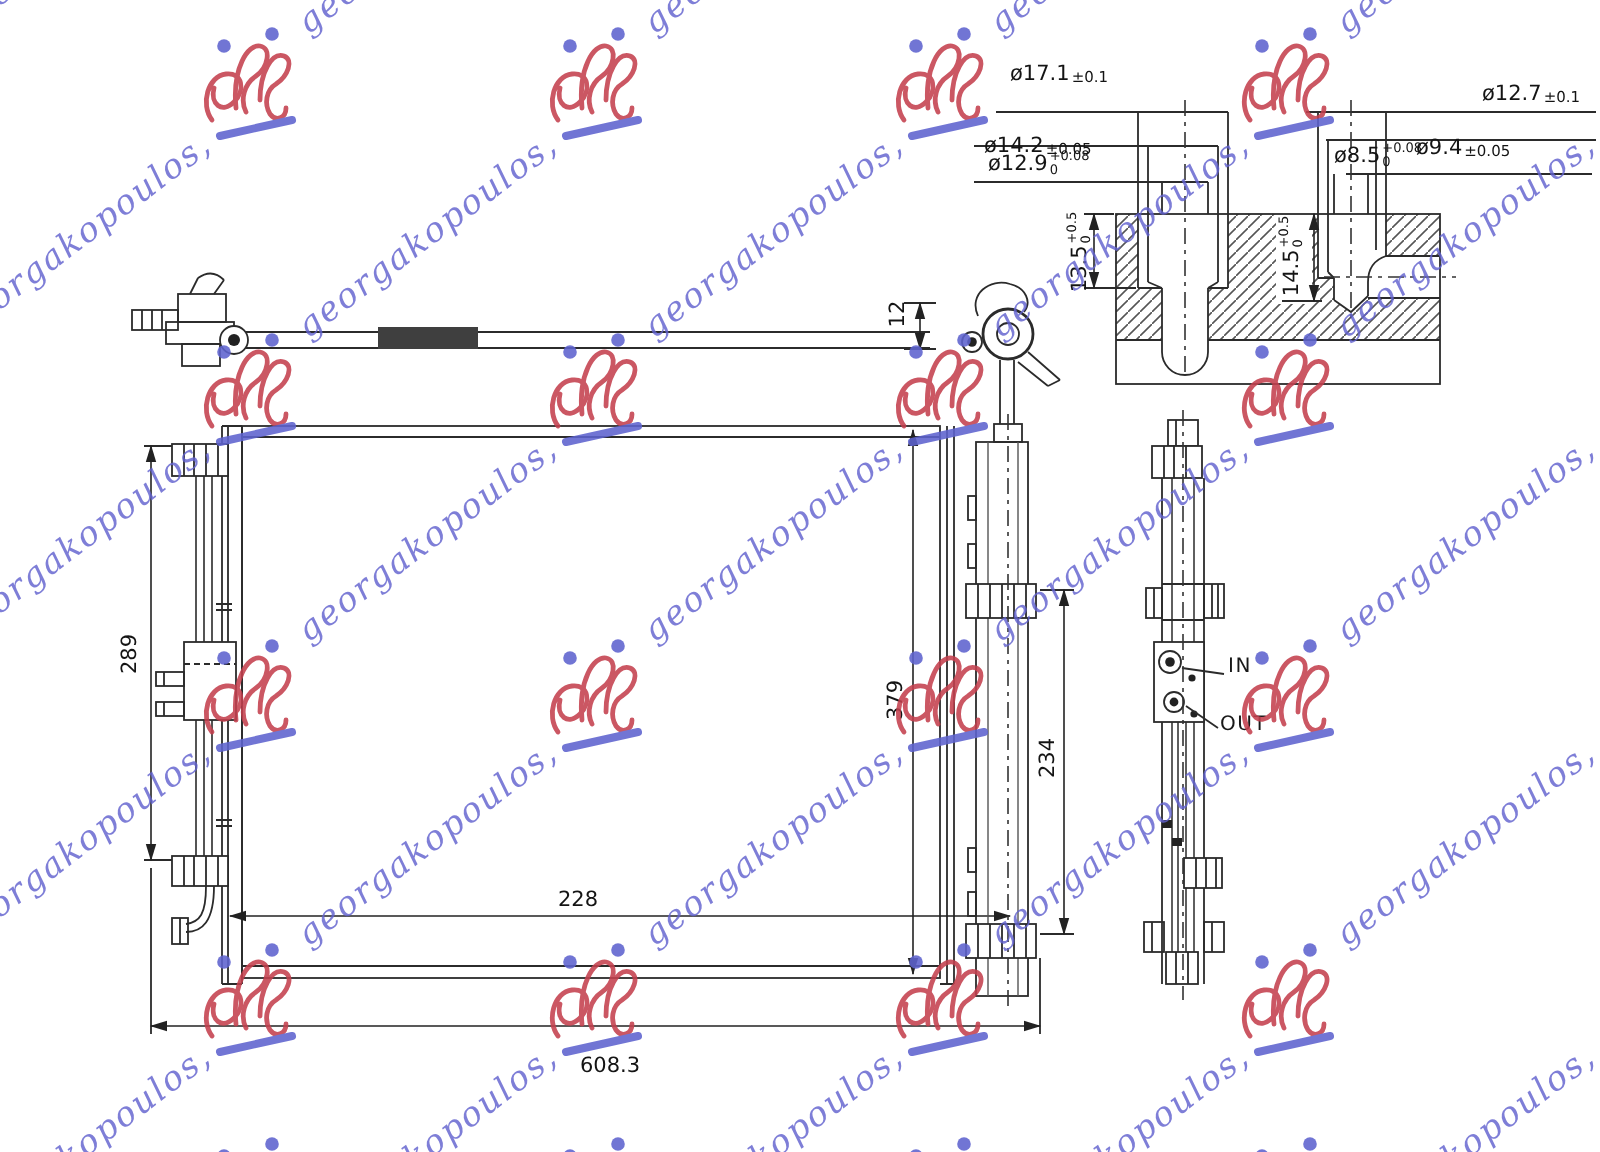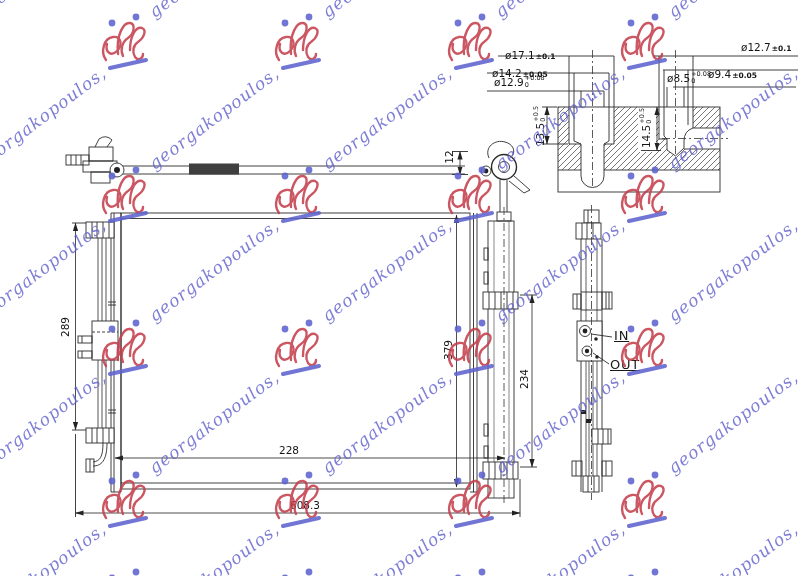--- a/index.html
+++ b/index.html
@@ -2,26 +2,26 @@
 <html><head>
 <meta charset="utf-8">
 <style>
   html,body{margin:0;padding:0;background:#e8e8e8;}
   .canvas{position:relative;width:800px;height:576px;background:#ffffff;overflow:hidden;
           font-family:"DejaVu Sans",sans-serif;}
   .draw{position:absolute;left:0;top:0;z-index:1;}
   .labels{position:absolute;left:0;top:0;width:100%;height:100%;z-index:2;pointer-events:none;}
   .lbl{position:absolute;font-size:10.5px;color:#141414;white-space:nowrap;line-height:1;
        display:flex;align-items:center;}
-  .lbl .tol{font-size:7.5px;margin-left:1px;margin-top:2px;font-weight:bold;}
+  .lbl .tol{font-size:7.5px;margin-left:1px;margin-top:2px;}
   .lbl .stack{display:inline-flex;flex-direction:column;font-size:6.5px;line-height:1.05;
               margin-left:1px;justify-content:center;}
   .rot{transform:translate(-50%,-50%) rotate(-90deg);}
   .ctr{transform:translateX(-50%);}
-  .port{font-size:13px;letter-spacing:.8px;color:#191919;text-decoration:underline;}
+  .port{font-size:10px;letter-spacing:.8px;color:#191919;}
   .wm{position:absolute;left:0;top:0;width:100%;height:100%;z-index:3;pointer-events:none;}
   .wm-text{position:absolute;font-family:"DejaVu Serif",serif;font-style:italic;font-size:17px;
            color:rgba(98,98,206,.82);white-space:nowrap;letter-spacing:1px;
            transform:translate(-50%,-50%) rotate(-37deg);}
   .wm-logo{position:absolute;width:64px;height:64px;opacity:.88;}
 </style>
 </head>
 <body>
 
 <div class="canvas">
@@ -188,21 +188,21 @@
       <rect x="602" y="461" width="10" height="15"></rect>
       <path d="M606,461 V476"></path>
       <rect x="583" y="476" width="16" height="16"></rect>
       <path d="M588,476 V492 M594,476 V492"></path>
       <path d="M591.5,205 V500" stroke="#333" stroke-width="0.8" stroke-dasharray="8 3 2 3"></path>
     </g>
   </svg>
 
   <div class="labels">
 
-    <div class="lbl" style="left:505px;top:50px">
+    <div class="lbl" style="left:505px;top:32px">
       <span>ø17.1</span>
         <span class="tol">±0.1</span>
     </div>
     <div class="lbl" style="left:492px;top:68px">
       <span>ø14.2</span>
         <span class="tol">±0.05</span>
     </div>
     <div class="lbl" style="left:494px;top:75px">
       <span>ø12.9</span>
       <span class="stack">
@@ -250,21 +250,21 @@
     </div>
     <div class="lbl rot" style="left:448px;top:350px">
       <span>379</span>
     </div>
     <div class="lbl rot" style="left:524px;top:379px">
       <span>234</span>
     </div>
     <div class="lbl ctr" style="left:289px;top:445px">
       <span>228</span>
     </div>
-    <div class="lbl ctr" style="left:305px;top:500px">
+    <div class="lbl ctr" style="left:305px;top:528px">
       <span>608.3</span>
     </div>
 
     <div class="lbl port" style="left:614px;top:329px">
       <span>IN</span>
     </div>
     <div class="lbl port" style="left:610px;top:358px">
       <span>OUT</span>
     </div>
   </div>

